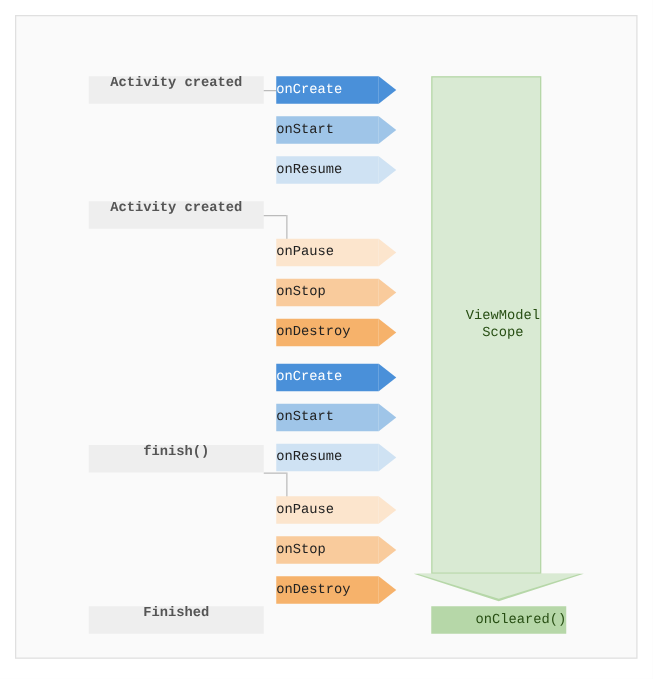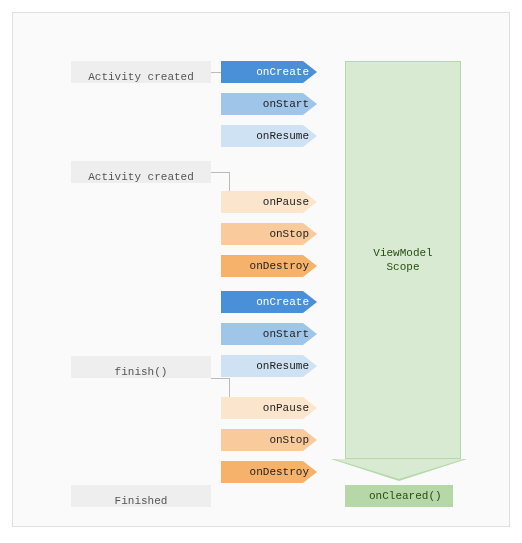--- a/index.html
+++ b/index.html
@@ -21,36 +21,37 @@
     border: 1px solid #e0e0e0;
   }
   .state-box {
     position: absolute;
     left: 58px;
     width: 140px;
     height: 22px;
     background: #eeeeee;
     color: #555555;
     display: flex;
-    align-items: flex-end;
+    align-items: flex-start;
     justify-content: center;
+    font-weight: bold;
   }
   .connector {
     position: absolute;
     height: 1px;
     background: #bbbbbb;
   }
   .arrow-tag {
     position: absolute;
     left: 208px;
     width: 96px;
     height: 22px;
     display: flex;
     align-items: center;
-    justify-content: flex-end;
+    justify-content: flex-start;
     color: #333333;
   }
   .arrow-tag .body {
     position: absolute;
     left: 0;
     top: 0;
     width: 82px;
     height: 22px;
   }
   .arrow-tag .head {
@@ -81,27 +82,27 @@
   .c-peach .head { color: #fce5cd; }
   .c-orange-med .body { background: #f9cb9c; }
   .c-orange-med .head { color: #f9cb9c; }
   .c-orange-dark .body { background: #f6b26b; }
   .c-orange-dark .head { color: #f6b26b; }
 
   .scope-bar {
     position: absolute;
     left: 332px;
     top: 48px;
-    width: 116px;
+    width: 88px;
     height: 398px;
     background: #d9ead3;
     border: 1px solid #b6d7a8;
     display: flex;
     align-items: center;
-    justify-content: center;
+    justify-content: flex-end;
     text-align: center;
     color: #274e13;
     line-height: 1.3;
   }
   .scope-arrowhead {
     position: absolute;
     left: 318px;
     top: 446px;
     width: 0;
     height: 0;
@@ -121,21 +122,21 @@
   }
   .cleared-box {
     position: absolute;
     left: 332px;
     top: 472px;
     width: 108px;
     height: 22px;
     background: #b6d7a8;
     display: flex;
     align-items: center;
-    justify-content: flex-start;
+    justify-content: flex-end;
     color: #274e13;
     padding-left: 24px;
   }
 </style>
 </head>
 <body>
 
 <div class="canvas">
 
   <div class="state-box" style="top:48px">

